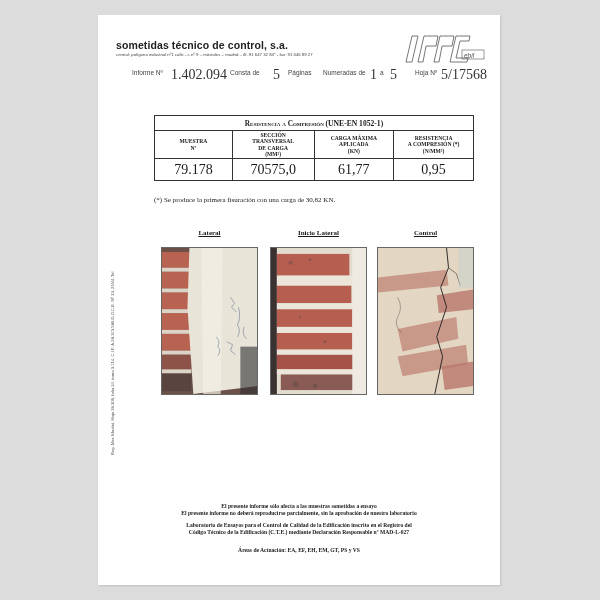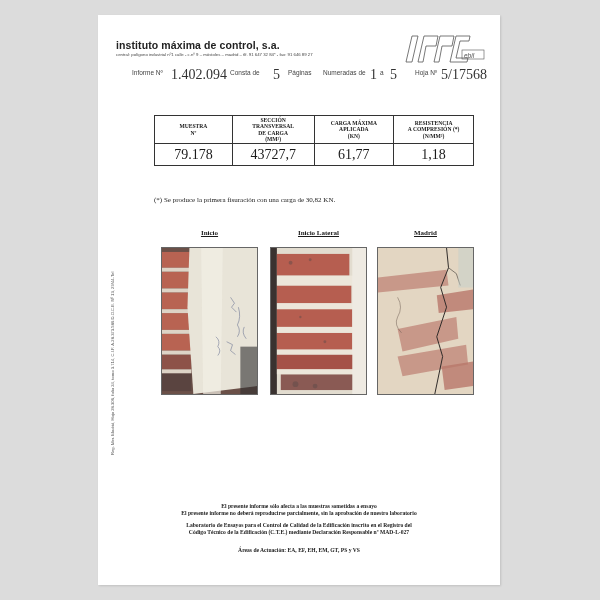--- a/index.html
+++ b/index.html
@@ -56,21 +56,21 @@
   .footer { position: absolute; left: 20px; width: 362px; text-align: center; font-size: 5.6px; font-weight: bold; color: #222; line-height: 7.2px; }
   .footer.f1 { top: 488px; }
   .footer.f2 { top: 507px; }
   .footer.f3 { top: 532px; }
 </style>
 </head>
 <body>
 
 <div class="page">
 
-  <div class="company">instituto máxima de control, s.a.</div>
+  <div class="company">sometidas técnico de control, s.a.</div>
   <div class="address">central: polígono industrial nº1 calle - c.nº 9 – móstoles – madrid – tlf. 91 647 32 84* - fax: 91 646 89 27</div>
 
   <div class="logo">
     <svg viewBox="0 0 88 30" width="88" height="30">
       <g fill="none" stroke="#555" stroke-width="0.8">
         <polygon points="8,28 14,2 20,2 14,28"></polygon>
         <polygon points="20,28 26,2 40,2 38,12 28,12 25,28"></polygon>
         <polygon points="36,28 42,2 56,2 54,12 44,12 41,28"></polygon>
         <polygon points="52,28 58,2 72,2 71,7 62,7 58,24 70,24 69,28"></polygon>
       </g>
@@ -88,42 +88,48 @@
     <span class="lbl" style="left:191px">Numeradas de</span>
     <span class="val" style="left:238px">1</span>
     <span class="lbl" style="left:248px">a</span>
     <span class="val" style="left:258px">5</span>
     <span class="lbl" style="left:283px">Hoja Nº</span>
     <span class="val" style="left:309px">5/17568</span>
   </div>
 
   <table class="results">
     <tbody>
+        <tr>
+      <td colspan="4" class="t-title">
+        <span>Resistencia a Compresión</span>
+        <span class="std">(UNE-EN 1052-1)</span>
+      </td>
+    </tr>
     <tr class="t-head">
       <th style="width:78px"><span>Muestra</span><br><span>Nº</span></th>
       <th style="width:82px"><span>Sección</span><br><span>transversal</span><br><span>de carga</span><br><span>(mm²)</span></th>
       <th style="width:80px"><span>Carga máxima</span><br><span>aplicada</span><br><span>(kN)</span></th>
       <th style="width:80px"><span>Resistencia</span><br><span>a compresión (*)</span><br><span>(N/mm²)</span></th>
     </tr>
     <tr class="t-data">
       <td>79.178</td>
-      <td>43727,7</td>
+      <td>70575,0</td>
       <td>61,77</td>
-      <td>1,18</td>
+      <td>0,95</td>
     </tr>
   </tbody>
     </table>
 
   <div class="note">(*) Se produce la primera fisuración con una carga de 30,82 KN.</div>
 
   <div class="side-text">Reg. Mer. Madrid, Hoja 28.306, folio 24, tomo 3.714, C.I.F. A-28.373.586     D.O.C.E. Nº 13, 29/44-Tel</div>
 
-  <div class="photo-label" style="left:63px">Inicio</div>
+  <div class="photo-label" style="left:63px">Lateral</div>
   <div class="photo-label" style="left:172px">Inicio Lateral</div>
-  <div class="photo-label" style="left:279px">Madrid</div>
+  <div class="photo-label" style="left:279px">Control</div>
 
   <div class="photo" style="left:63px">
     <svg viewBox="0 0 97 148" preserveAspectRatio="none">
       <rect width="97" height="148" fill="#6b5048"></rect>
       <g fill="#b86352">
         <rect x="0" y="4" width="30" height="16"></rect>
         <rect x="0" y="24" width="30" height="17"></rect>
         <rect x="0" y="45" width="30" height="17"></rect>
         <rect x="0" y="66" width="30" height="17"></rect>
         <rect x="0" y="87" width="30" height="17"></rect>

